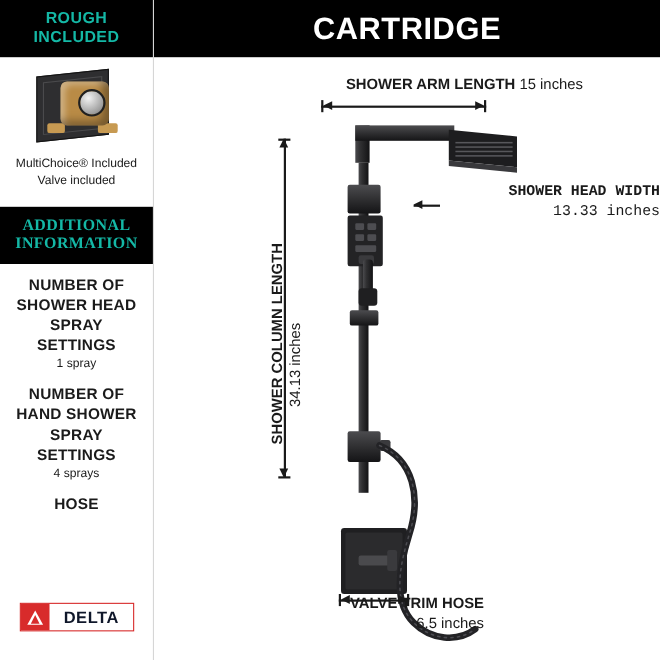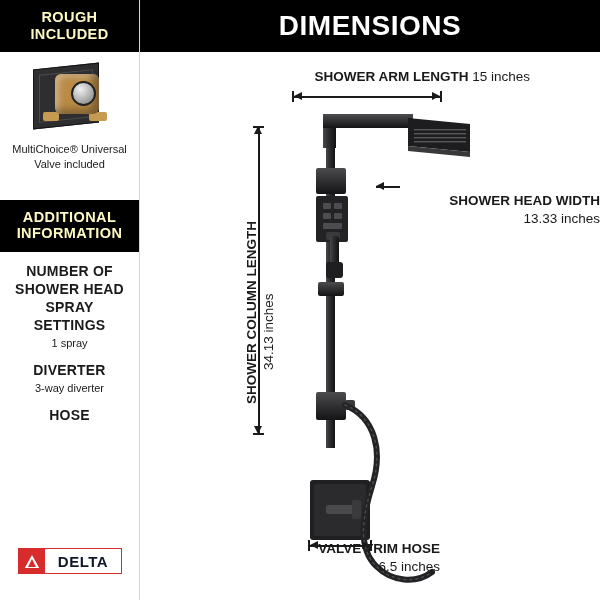--- a/index.html
+++ b/index.html
@@ -27,21 +27,21 @@
     left: 0;
     top: 0;
     width: 140px;
     height: 600px;
     border-right: 1px solid #d6d6d6;
     box-sizing: border-box;
     background: #ffffff;
   }
   .sb-header {
     background: #000000;
-    color: #fef9c3;
+    color: #14b8a6;
     text-align: center;
     font-weight: bold;
     letter-spacing: .4px;
     line-height: 1.15;
     padding: 8px 4px 9px 4px;
     box-sizing: border-box;
   }
   #rough-header {
     font-size: 14.5px;
     height: 52px;
@@ -290,53 +290,53 @@
     <div id="rough-img-wrap">
       <div class="valve-art">
         <div class="valve-plate"></div>
         <div class="valve-tube-l"></div>
         <div class="valve-tube-r"></div>
         <div class="valve-body"></div>
         <div class="valve-cap"></div>
       </div>
     </div>
 
-    <div id="rough-caption">MultiChoice® Universal Valve included</div>
-
-    <div id="addl-header" class="sb-header" style="margin-top:28px;">
+    <div id="rough-caption">MultiChoice® Included Valve included</div>
+
+    <div id="addl-header" class="sb-header" style="margin-top:16px;font-family:Liberation Serif, serif;">
       <div>ADDITIONAL</div>
       <div>INFORMATION</div>
     </div>
 
     <div class="sb-block">
       <div class="k">NUMBER OF SHOWER HEAD SPRAY SETTINGS</div>
       <div class="v">1 spray</div>
     </div>
     <div class="sb-block">
-      <div class="k">DIVERTER</div>
-      <div class="v">3-way diverter</div>
+      <div class="k">NUMBER OF HAND SHOWER SPRAY SETTINGS</div>
+      <div class="v">4 sprays</div>
     </div>
     <div class="sb-block">
       <div class="k">HOSE</div>
     </div>
 
     <div id="delta-logo">
       <div id="delta-mark">
         <svg width="16" height="15" viewBox="0 0 16 15" aria-hidden="true">
           <polygon points="8,1 15.2,14 0.8,14" fill="#ffffff"></polygon>
           <polygon points="8,5 12,13 4,13" fill="#d82b2b"></polygon>
         </svg>
       </div>
       <div id="delta-word">DELTA</div>
     </div>
   </div>
 
   <div id="main">
 
-    <div id="main-title">DIMENSIONS</div>
+    <div id="main-title">CARTRIDGE</div>
 
     <svg id="product" viewBox="0 0 460 600">
       <defs>
         <linearGradient id="mb" x1="0" y1="0" x2="1" y2="0">
           <stop offset="0%" stop-color="#4a4a4d"></stop>
           <stop offset="35%" stop-color="#303032"></stop>
           <stop offset="100%" stop-color="#121214"></stop>
         </linearGradient>
         <linearGradient id="mb2" x1="0" y1="0" x2="0" y2="1">
           <stop offset="0%" stop-color="#4c4c4f"></stop>
@@ -393,21 +393,21 @@
     <div class="dim-label" style="left:70px; top:68px; width:320px;">
       <b>SHOWER ARM LENGTH</b>
       <span class="dim-val">15 inches</span>
     </div>
     <div class="hline" style="left:152px; top:96px; width:150px;"></div>
     <div class="tick-v" style="left:152px; top:91px;"></div>
     <div class="tick-v" style="left:300px; top:91px;"></div>
     <div class="arrow arrow-left" style="left:154px; top:92px;"></div>
     <div class="arrow arrow-right" style="left:292px; top:92px;"></div>
 
-    <div class="dim-label" style="left:250px; top:192px; width:210px;">
+    <div class="dim-label" style="left:250px; top:166px; width:210px;font-family:Liberation Mono, monospace;">
       <div><b>SHOWER HEAD WIDTH</b></div>
       <div class="dim-val">13.33 inches</div>
     </div>
     <div class="hline" style="left:250px; top:186px; width:0px;"></div>
     <div class="hline" style="left:236px; top:186px; width:24px;"></div>
     <div class="arrow arrow-left" style="left:236px; top:182px;"></div>
 
     <div class="vline" style="left:118px; top:126px; height:308px;"></div>
     <div class="arrow arrow-up" style="left:114px; top:126px;"></div>
     <div class="arrow arrow-down" style="left:114px; top:426px;"></div>

